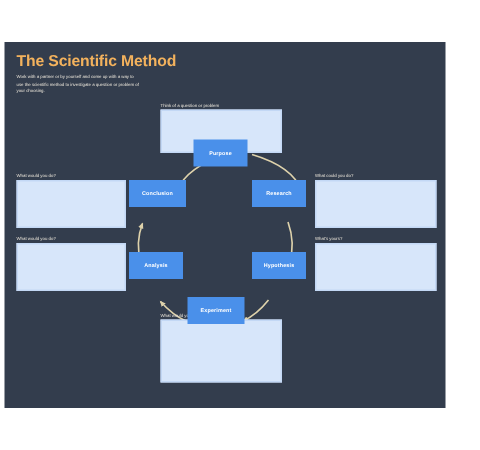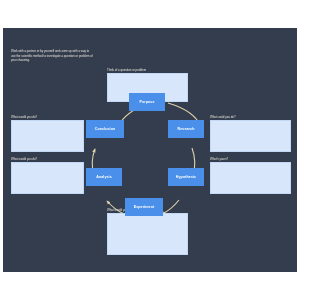--- a/index.html
+++ b/index.html
@@ -73,20 +73,21 @@
     height: 244px;
     pointer-events: none;
   }
 </style>
 </head>
 <body>
 
 <div id="canvas">
   <div id="board">
 
+    <div id="title">The Scientific Method</div>
 
     <div id="subtitle">Work with a partner or by yourself and come up with a way to use the scientific method to investigate a question or problem of your choosing.</div>
 
     <svg id="arrows" viewBox="0 0 294 244">
       <defs>
         <marker id="ah" viewBox="0 0 10 10" refX="7" refY="5" markerWidth="4.2" markerHeight="4.2" orient="auto-start-reverse">
           <path d="M 0 1.2 L 8.5 5 L 0 8.8 z" fill="#ded2ab"></path>
         </marker>
       </defs>
       <g fill="none" stroke="#ded2ab" stroke-width="1.1" marker-end="url(#ah)">

